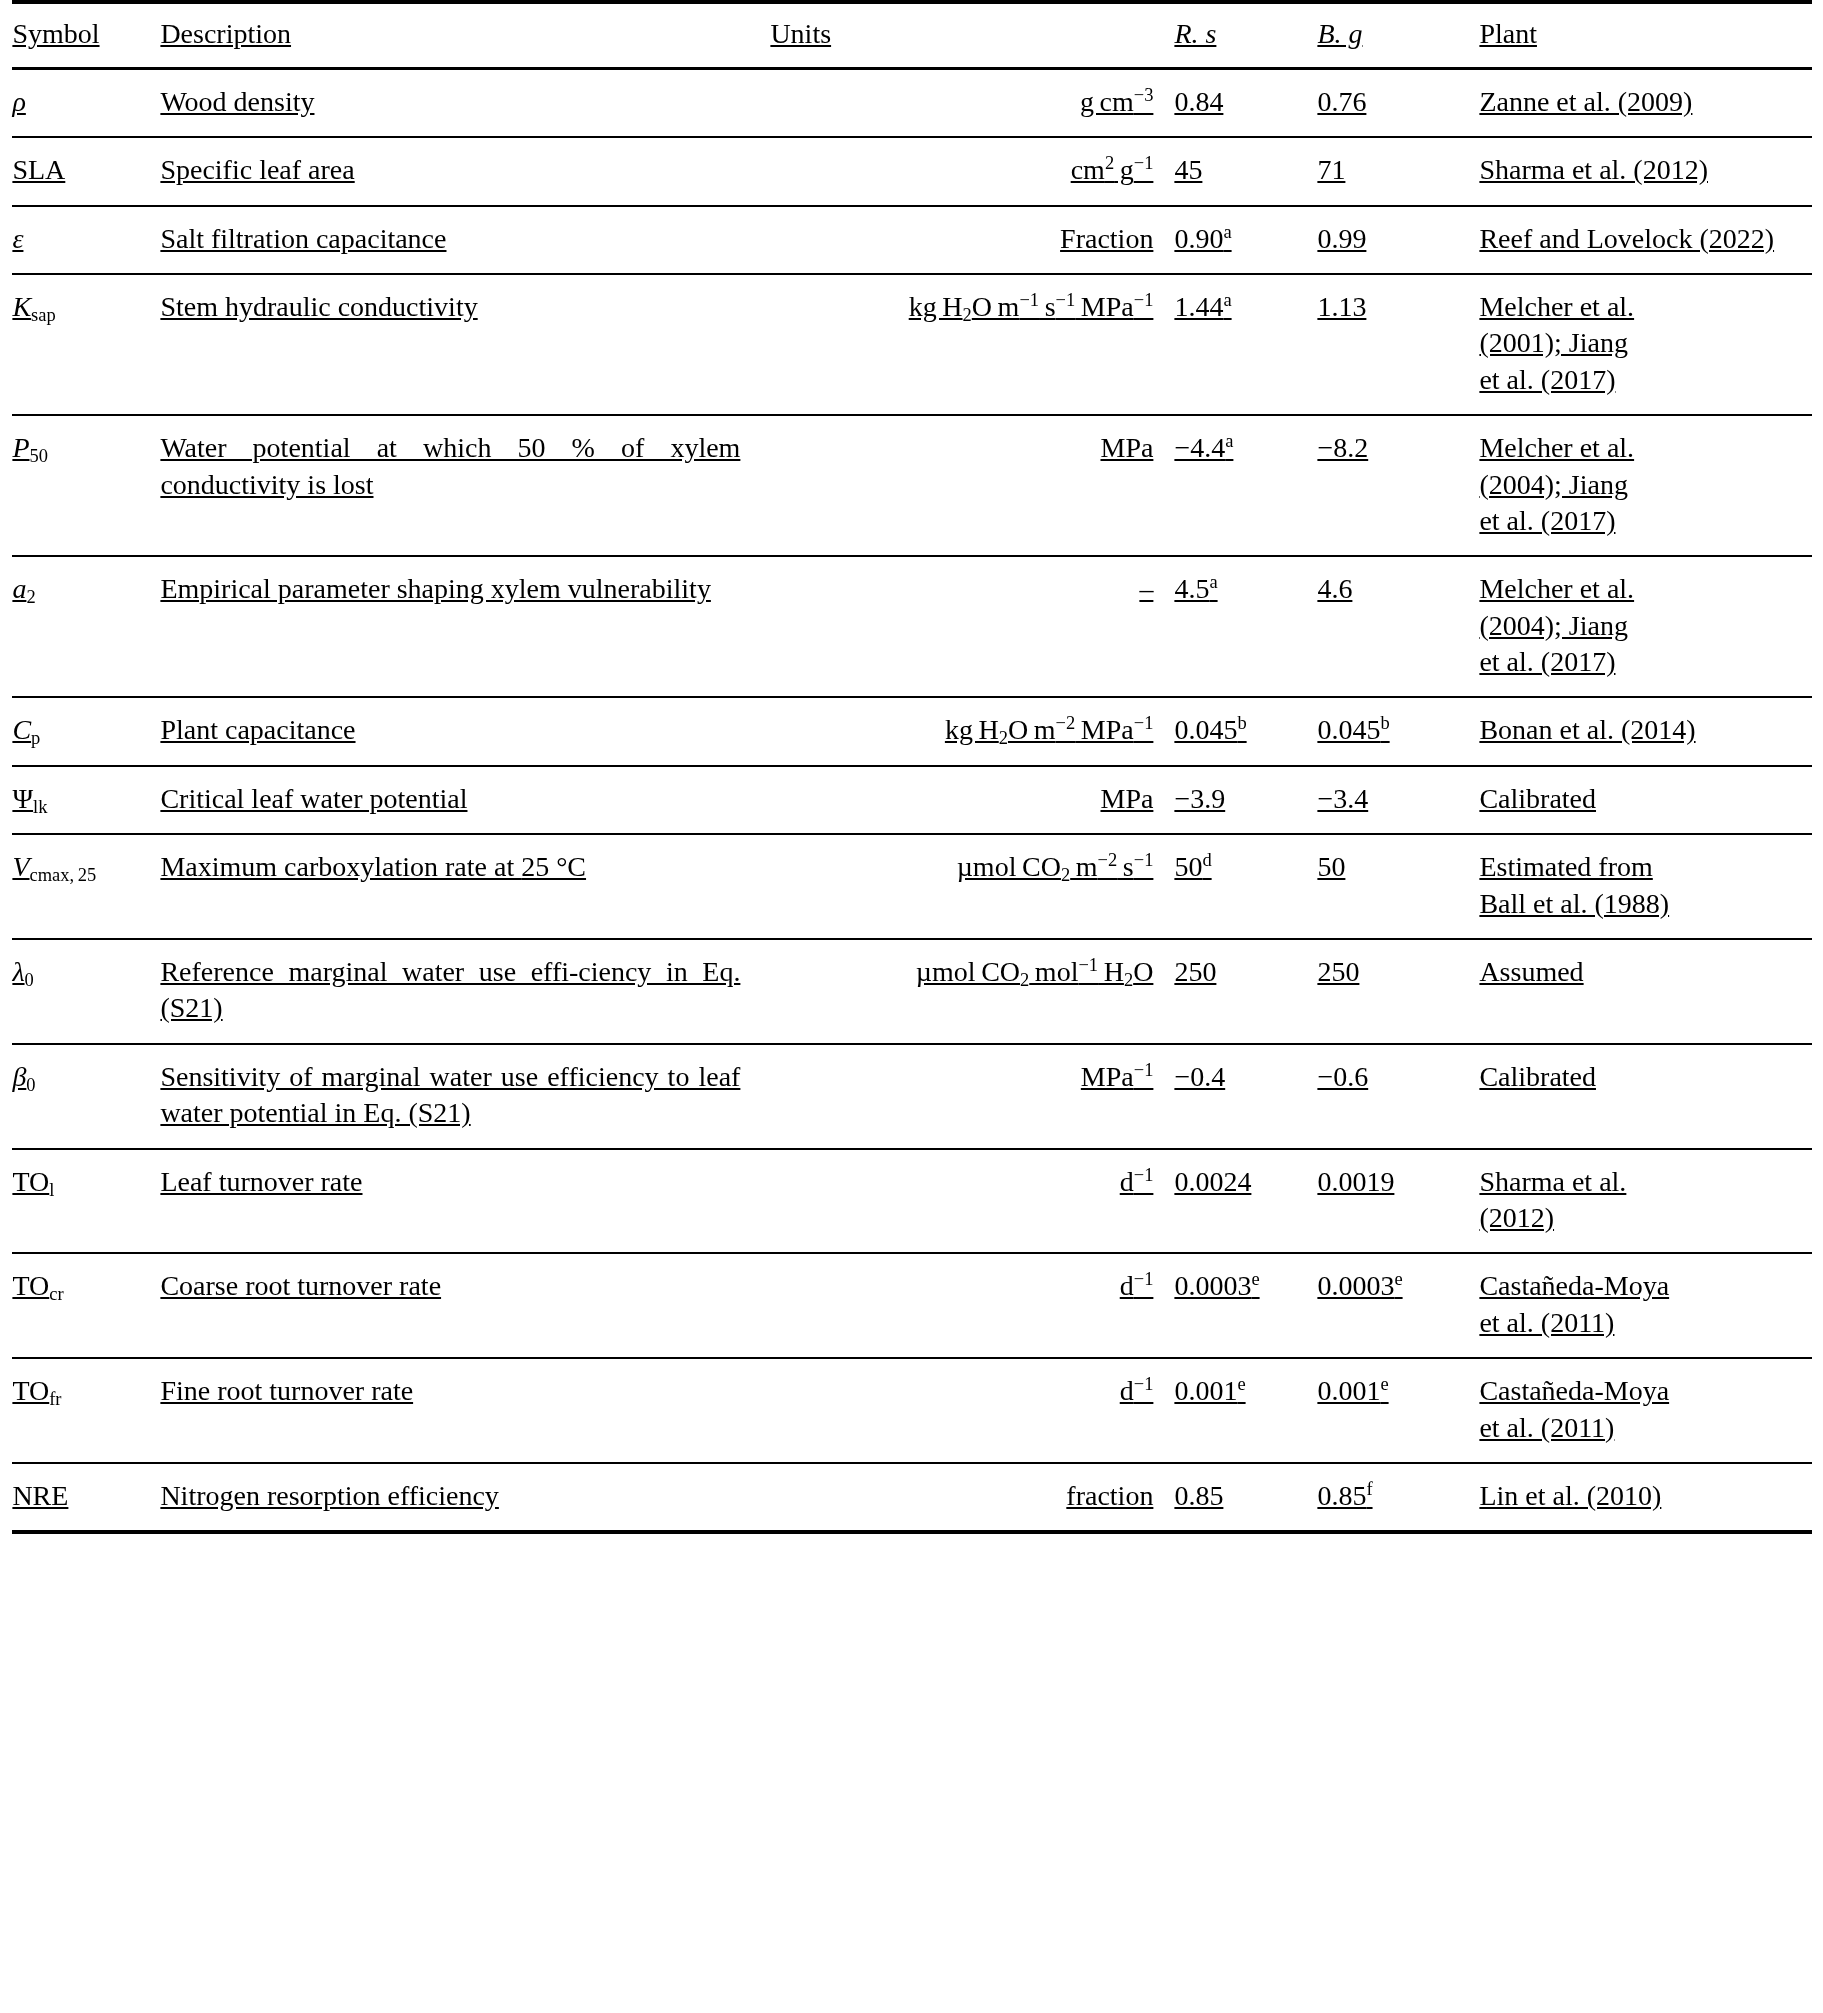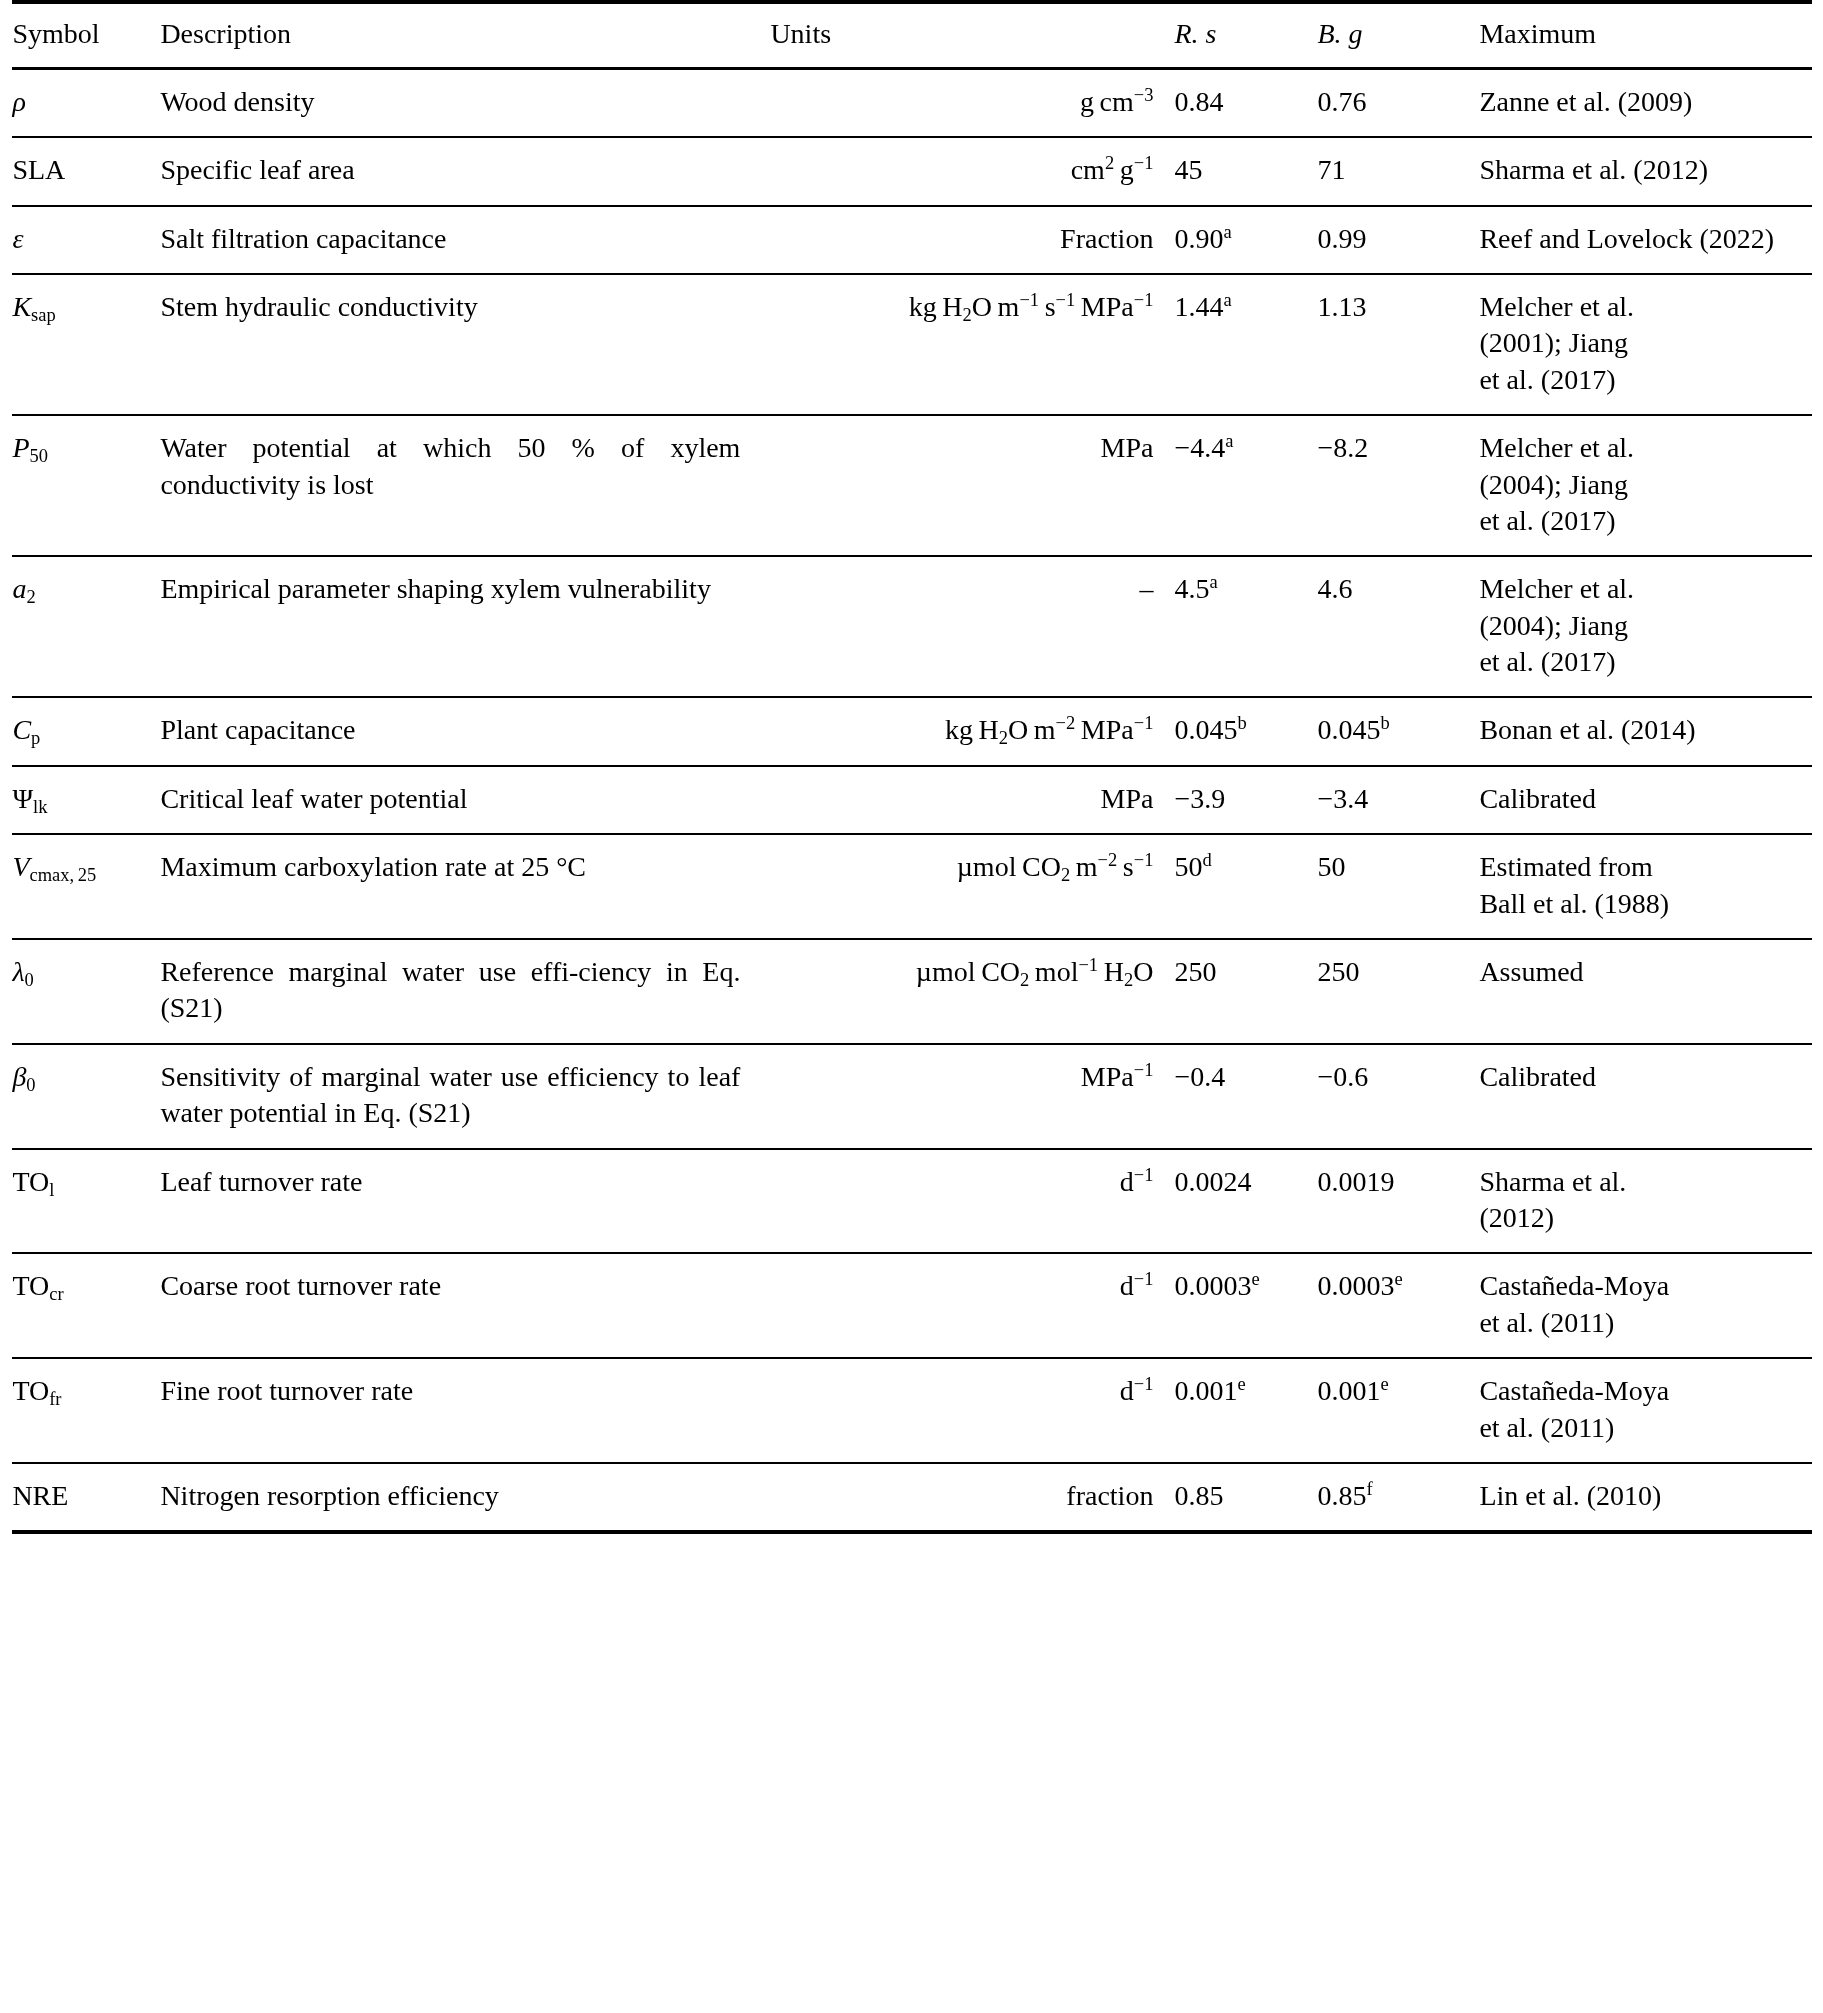--- a/index.html
+++ b/index.html
@@ -17,20 +17,21 @@
   #table-wrap {
     width: 1824px;
     box-sizing: border-box;
     padding: 0 12.4px;
   }
   table.param-table {
     width: 100%;
     border-collapse: collapse;
     font-size: 28px;
     line-height: 1.30;
+    text-decoration: underline;
   }
   table.param-table col.c-symbol { width: 148px; }
   table.param-table col.c-desc   { width: 610px; }
   table.param-table col.c-units  { width: 404px; }
   table.param-table col.c-rs     { width: 143px; }
   table.param-table col.c-bg     { width: 162px; }
   table.param-table col.c-source { width: auto; }
 
   thead th {
     font-weight: normal;
@@ -93,21 +94,21 @@
         <col class="c-source">
   </colgroup>
 
   <thead>
     <tr>
       <th>Symbol</th>
       <th>Description</th>
       <th>Units</th>
       <th><span class="sym">R. s</span></th>
       <th><span class="sym">B. g</span></th>
-      <th>Maximum</th>
+      <th>Plant</th>
     </tr>
   </thead>
 
   <tbody>
 
     <tr>
       <td><span class="sym">ρ</span></td>
       <td class="desc">Wood density</td>
       <td class="units"><span class="nb">g cm<sup>−3</sup></span></td>
       <td class="val">0.84</td>

